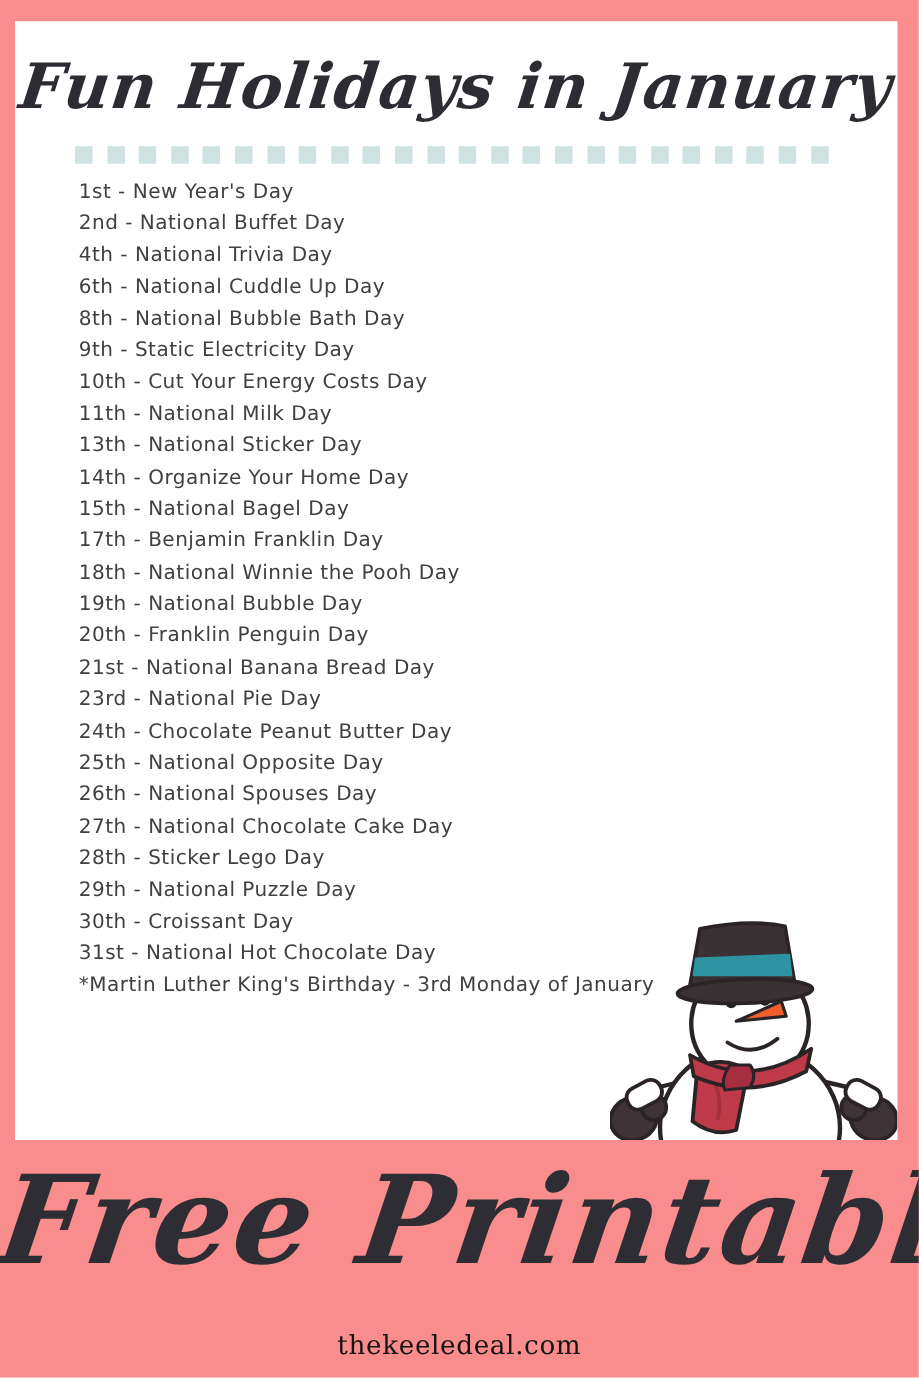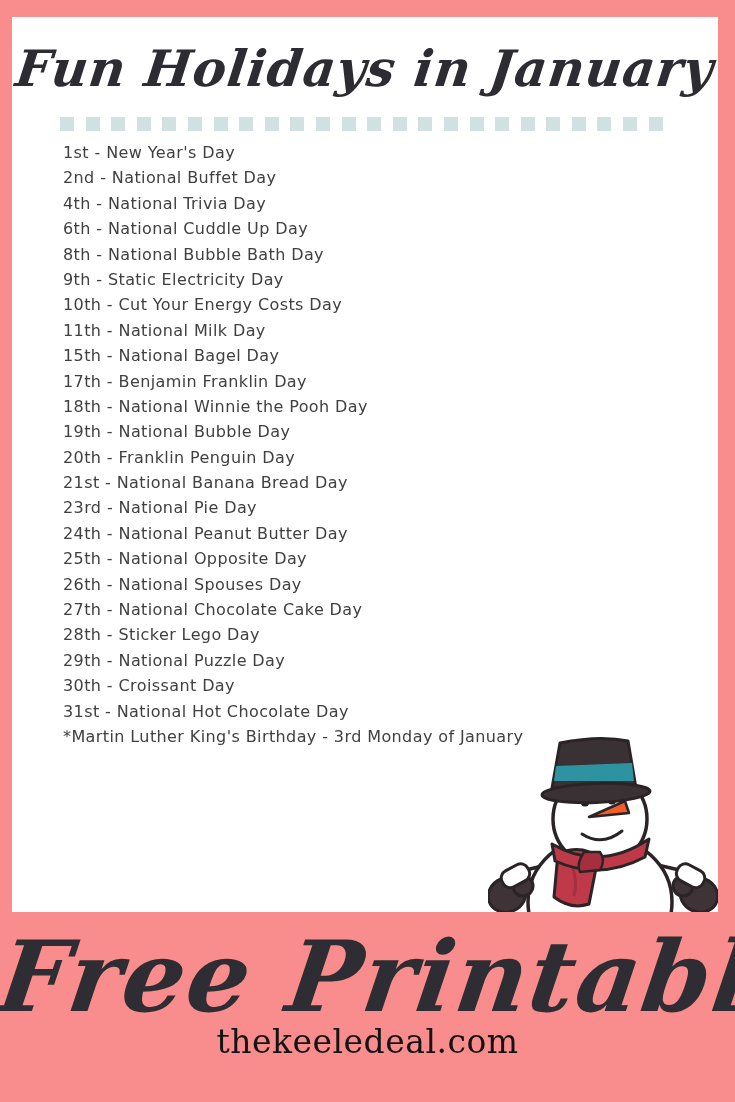--- a/index.html
+++ b/index.html
@@ -43,24 +43,24 @@
   .banner{
     position:absolute;left:0;right:0;top:916px;margin:0;
     text-align:center;
     font-family:"DejaVu Serif",serif;font-style:italic;font-weight:700;
     font-size:98px;line-height:122px;letter-spacing:2px;
     color:var(--banner-text,#2e2d33);
     transform:skewX(-8deg);
     white-space:nowrap;
   }
   .website{
-    position:absolute;left:0;right:0;top:1022px;
+    position:absolute;left:0;right:0;top:1064px;
     text-align:center;
     font-family:"DejaVu Serif",serif;
-    font-size:33px;letter-spacing:0.5px;
+    font-size:21px;letter-spacing:0.5px;
     color:var(--website-text,#141414);
   }
 </style>
 </head>
 <body>
 
 <div class="card">
 
   <h1 class="title">Fun Holidays in January</h1>
 
@@ -93,28 +93,30 @@
 
   <div class="list">
       <div class="list-item">1st - New Year's Day</div>
       <div class="list-item">2nd - National Buffet Day</div>
       <div class="list-item">4th - National Trivia Day</div>
       <div class="list-item">6th - National Cuddle Up Day</div>
       <div class="list-item">8th - National Bubble Bath Day</div>
       <div class="list-item">9th - Static Electricity Day</div>
       <div class="list-item">10th - Cut Your Energy Costs Day</div>
       <div class="list-item">11th - National Milk Day</div>
+      <div class="list-item">13th - National Sticker Day</div>
+      <div class="list-item">14th - Organize Your Home Day</div>
       <div class="list-item">15th - National Bagel Day</div>
       <div class="list-item">17th - Benjamin Franklin Day</div>
       <div class="list-item">18th - National Winnie the Pooh Day</div>
       <div class="list-item">19th - National Bubble Day</div>
       <div class="list-item">20th - Franklin Penguin Day</div>
       <div class="list-item">21st - National Banana Bread Day</div>
       <div class="list-item">23rd - National Pie Day</div>
-      <div class="list-item">24th - National Peanut Butter Day</div>
+      <div class="list-item">24th - Chocolate Peanut Butter Day</div>
       <div class="list-item">25th - National Opposite Day</div>
       <div class="list-item">26th - National Spouses Day</div>
       <div class="list-item">27th - National Chocolate Cake Day</div>
       <div class="list-item">28th - Sticker Lego Day</div>
       <div class="list-item">29th - National Puzzle Day</div>
       <div class="list-item">30th - Croissant Day</div>
       <div class="list-item">31st - National Hot Chocolate Day</div>
       <div class="list-item">*Martin Luther King's Birthday - 3rd Monday of January</div>
     </div>
 

